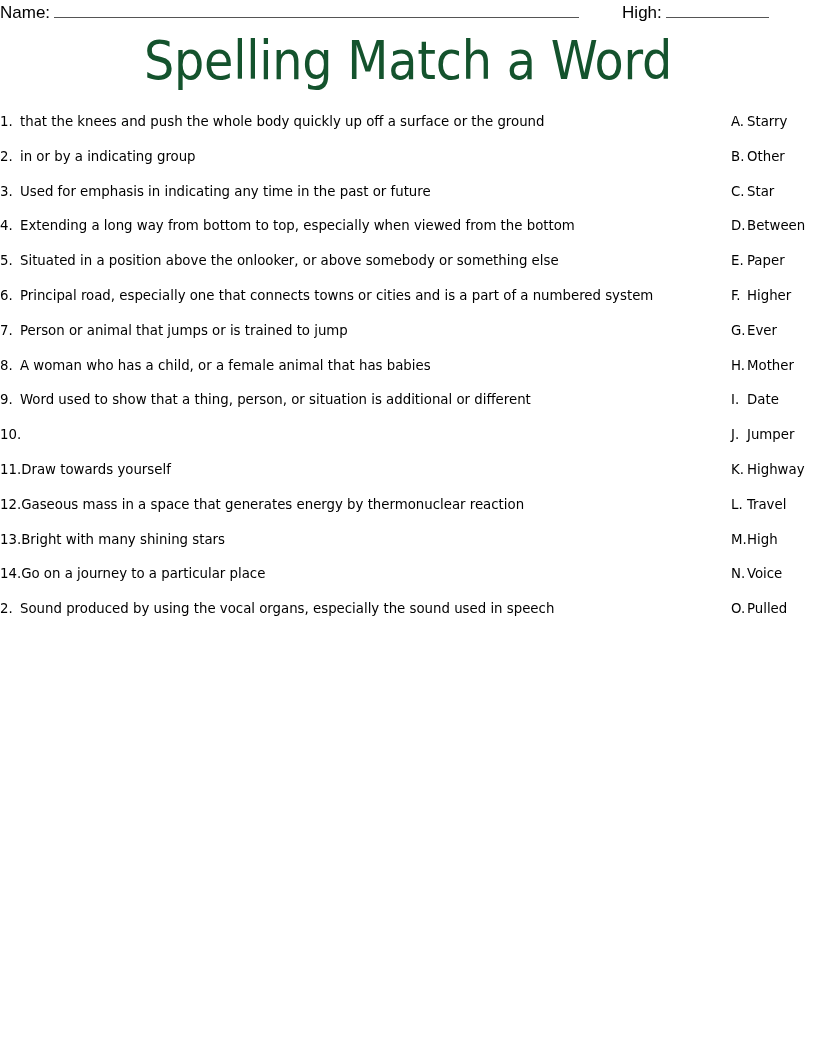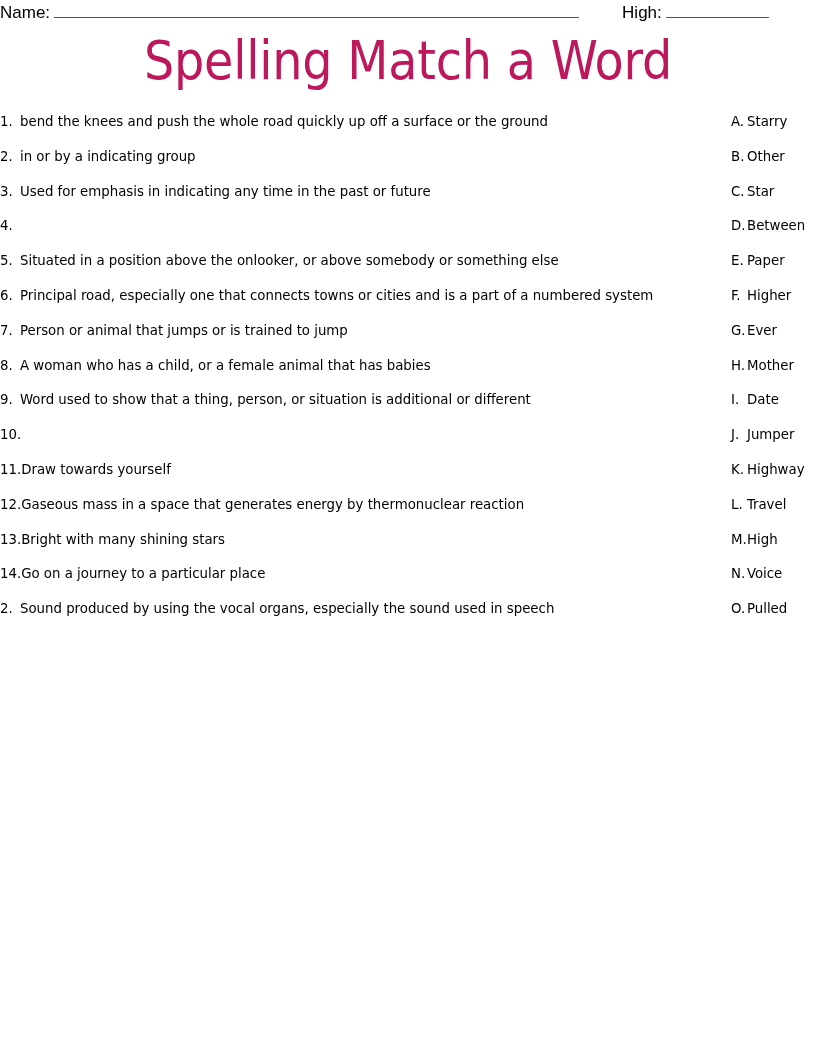--- a/index.html
+++ b/index.html
@@ -51,21 +51,21 @@
     position: absolute;
     top: 30px;
     left: 0px;
     width: 816px;
     text-align: center;
     font-family: "DejaVu Sans Condensed", "Liberation Sans Narrow", "Liberation Sans", sans-serif;
     font-size: 53px;
     font-weight: 400;
     line-height: 62px;
     letter-spacing: -0.2px;
-    color: #be185d;
+    color: #14532d;
     white-space: nowrap;
   }
 
   
   .worksheet {
     position: absolute;
     top: 108px;
     left: 0px;
     width: 816px;
   }
@@ -126,21 +126,21 @@
   <span class="hdr-rule rule-date"></span>
 </div>
 
 <div class="title">Spelling Match a Word</div>
 
 <div class="worksheet">
 
   <div class="match-row">
     <div class="definition">
       <span class="def-num">1.</span>
-      <span class="def-text">bend the knees and push the whole road quickly up off a surface or the ground</span>
+      <span class="def-text">that the knees and push the whole body quickly up off a surface or the ground</span>
     </div>
     <div class="choice">
       <span class="choice-letter">A.</span>
       <span class="choice-word">Starry</span>
     </div>
   </div>
 
   <div class="match-row">
     <div class="definition">
       <span class="def-num">2.</span>
@@ -159,20 +159,21 @@
     </div>
     <div class="choice">
       <span class="choice-letter">C.</span>
       <span class="choice-word">Star</span>
     </div>
   </div>
 
   <div class="match-row">
     <div class="definition">
       <span class="def-num">4.</span>
+      <span class="def-text">Extending a long way from bottom to top, especially when viewed from the bottom</span>
     </div>
     <div class="choice">
       <span class="choice-letter">D.</span>
       <span class="choice-word">Between</span>
     </div>
   </div>
 
   <div class="match-row">
     <div class="definition">
       <span class="def-num">5.</span>

